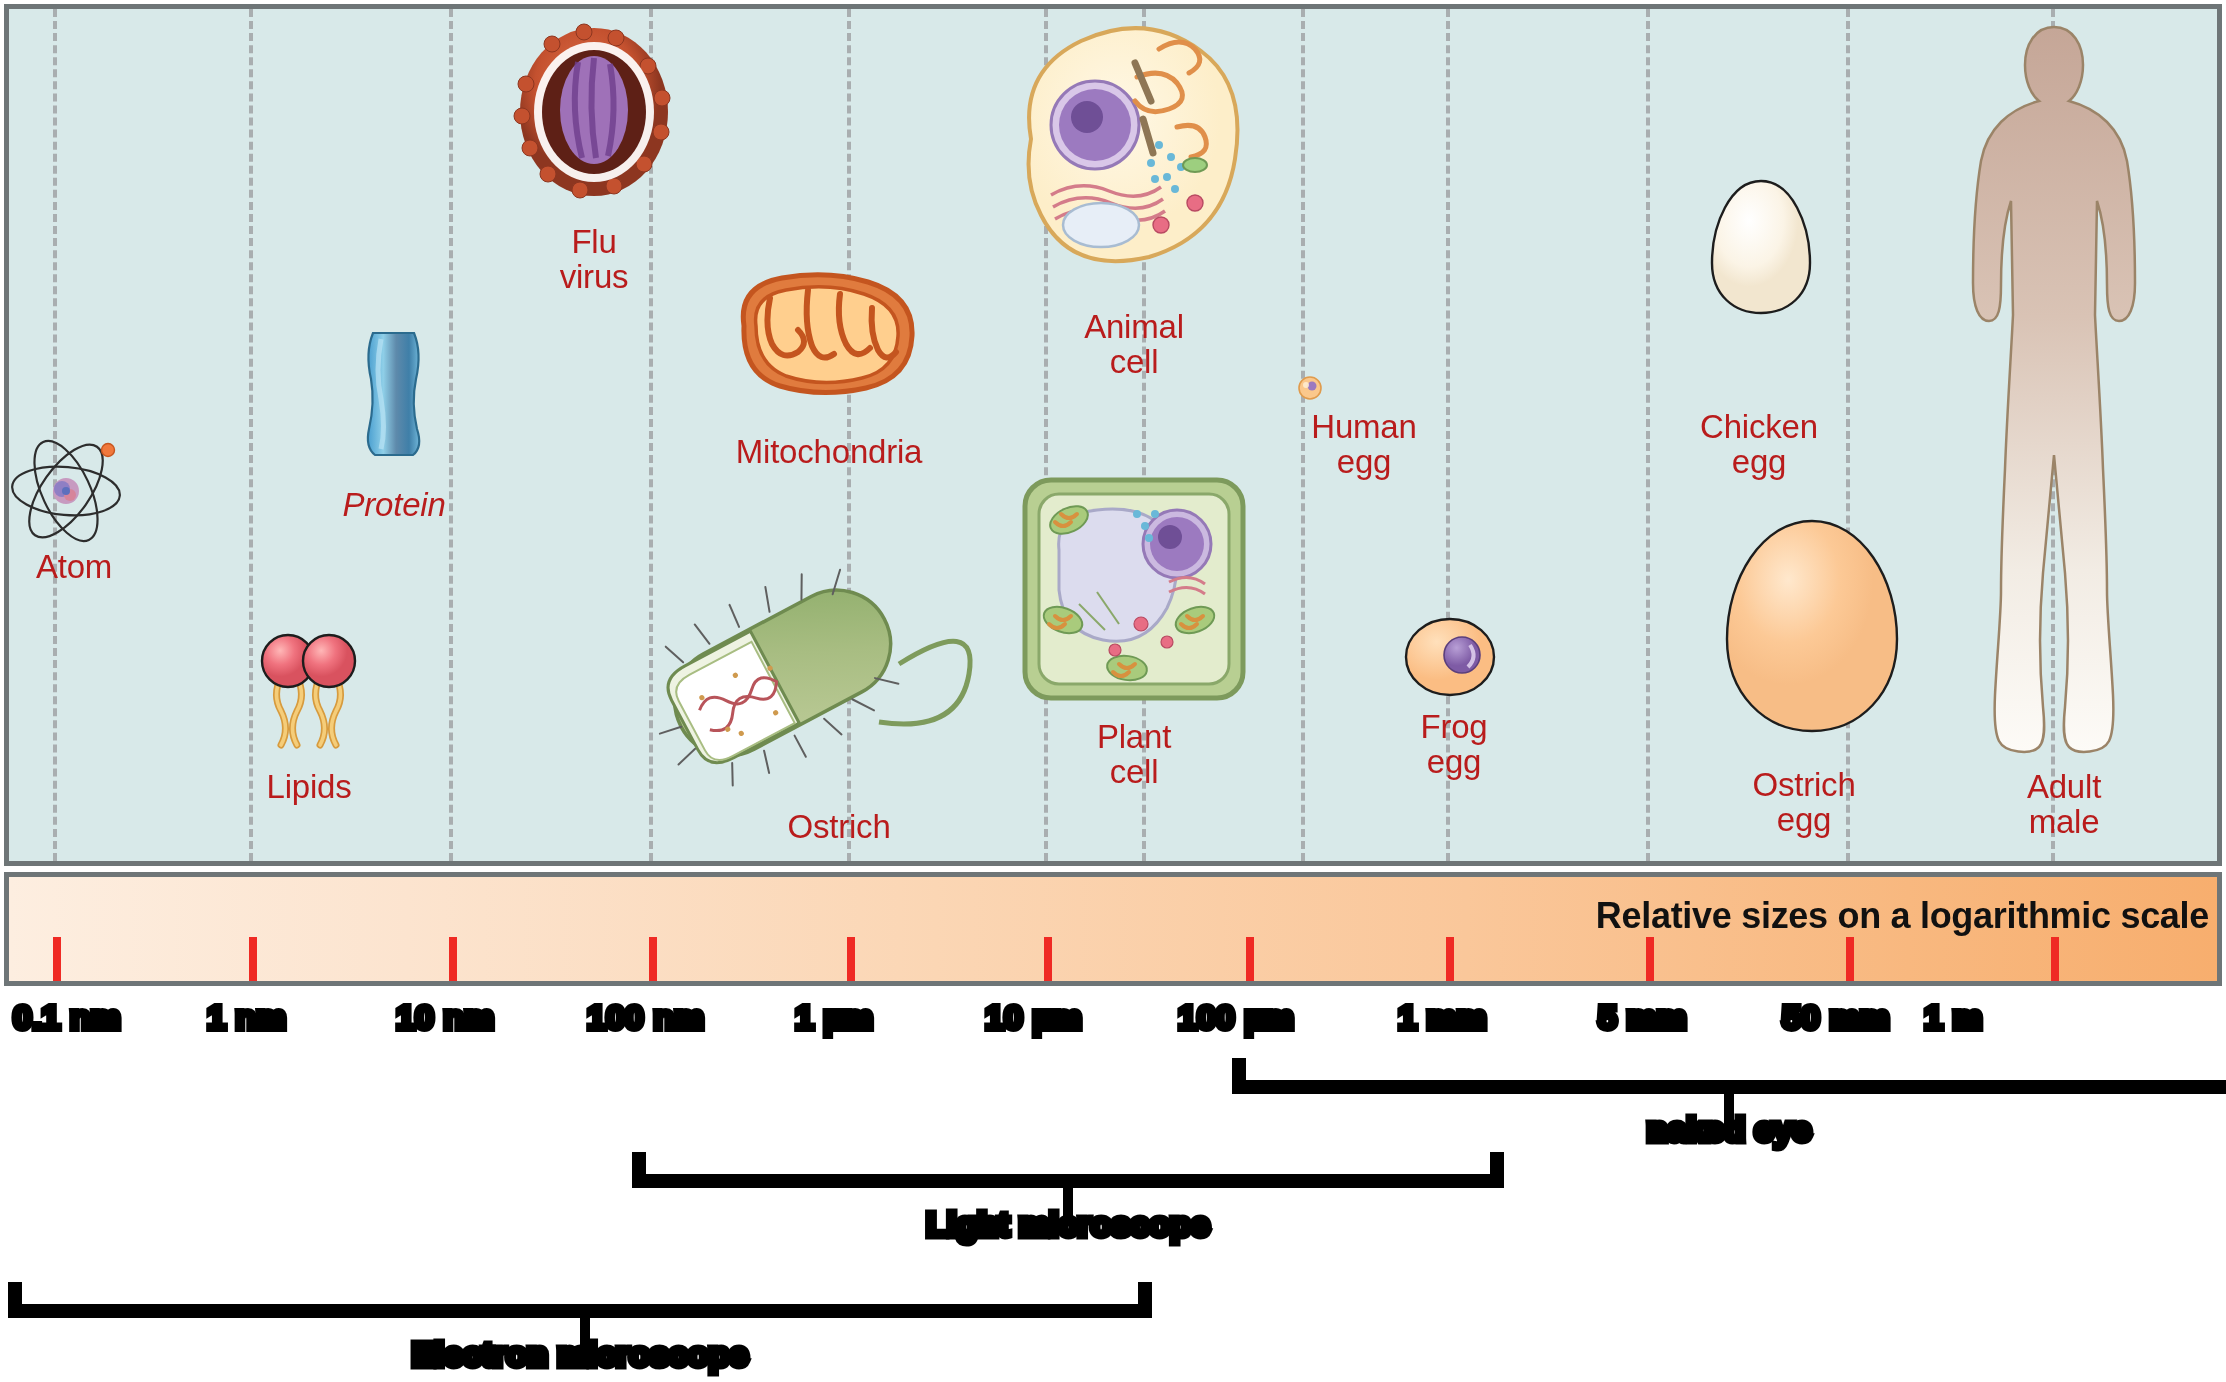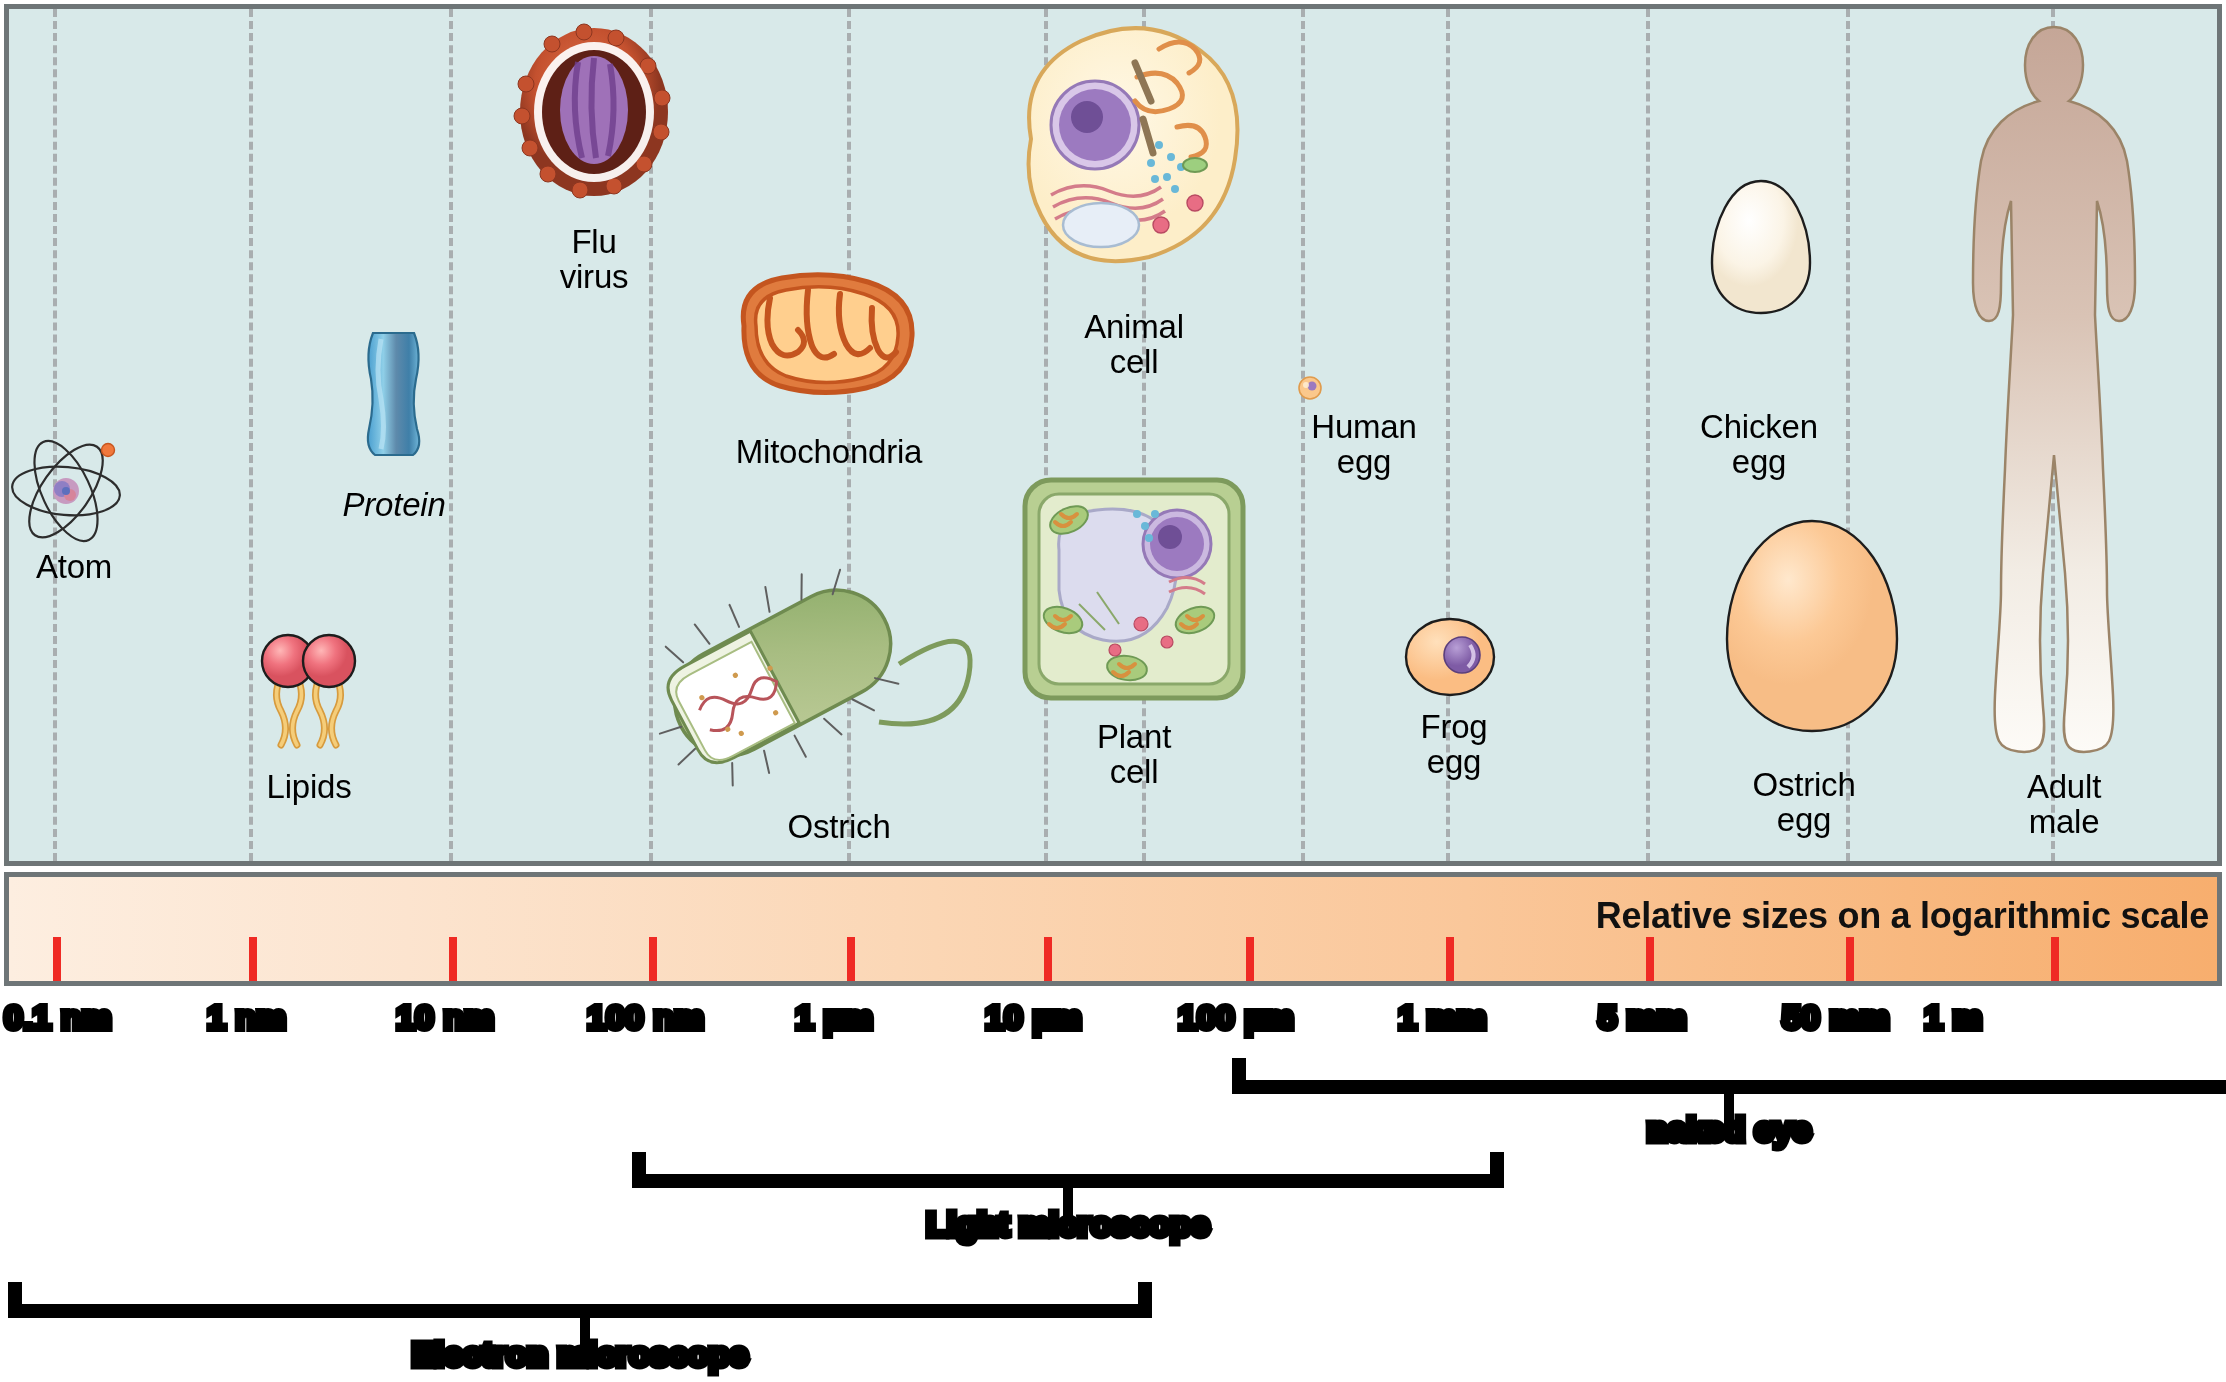--- a/index.html
+++ b/index.html
@@ -23,21 +23,21 @@
   .gridline{
     position:absolute;top:0;bottom:0;width:0;
     border-left:4px dashed #a9aeb0;
   }
 
   .organism{position:absolute;}
   .org-label{
     position:absolute;
     text-align:center;
     font-size:33px;
-    color:#000000;
+    color:#b91c1c;
     line-height:1.07;
     white-space:pre-line;
     letter-spacing:-0.2px;
   }
 
   
   #scalebar{
     position:absolute;left:4px;top:872px;width:2218px;height:114px;
     box-sizing:border-box;
     border:5px solid #6e7577;
@@ -448,21 +448,21 @@
     <div class="tick" style="left:640px;"></div>
     <div class="tick" style="left:838px;"></div>
     <div class="tick" style="left:1035px;"></div>
     <div class="tick" style="left:1237px;"></div>
     <div class="tick" style="left:1437px;"></div>
     <div class="tick" style="left:1637px;"></div>
     <div class="tick" style="left:1837px;"></div>
     <div class="tick" style="left:2042px;"></div>
   </div>
 
-  <div class="ticklabel" style="left:4px;">0.1 nm</div>
+  <div class="ticklabel" style="left:13px;">0.1 nm</div>
   <div class="ticklabel" style="left:207px;">1 nm</div>
   <div class="ticklabel" style="left:396px;">10 nm</div>
   <div class="ticklabel" style="left:587px;">100 nm</div>
   <div class="ticklabel" style="left:795px;">1 µm</div>
   <div class="ticklabel" style="left:985px;">10 µm</div>
   <div class="ticklabel" style="left:1178px;">100 µm</div>
   <div class="ticklabel" style="left:1398px;">1 mm</div>
   <div class="ticklabel" style="left:1598px;">5 mm</div>
   <div class="ticklabel" style="left:1782px;">50 mm</div>
   <div class="ticklabel" style="left:1924px;text-align:right;">1 m</div>

